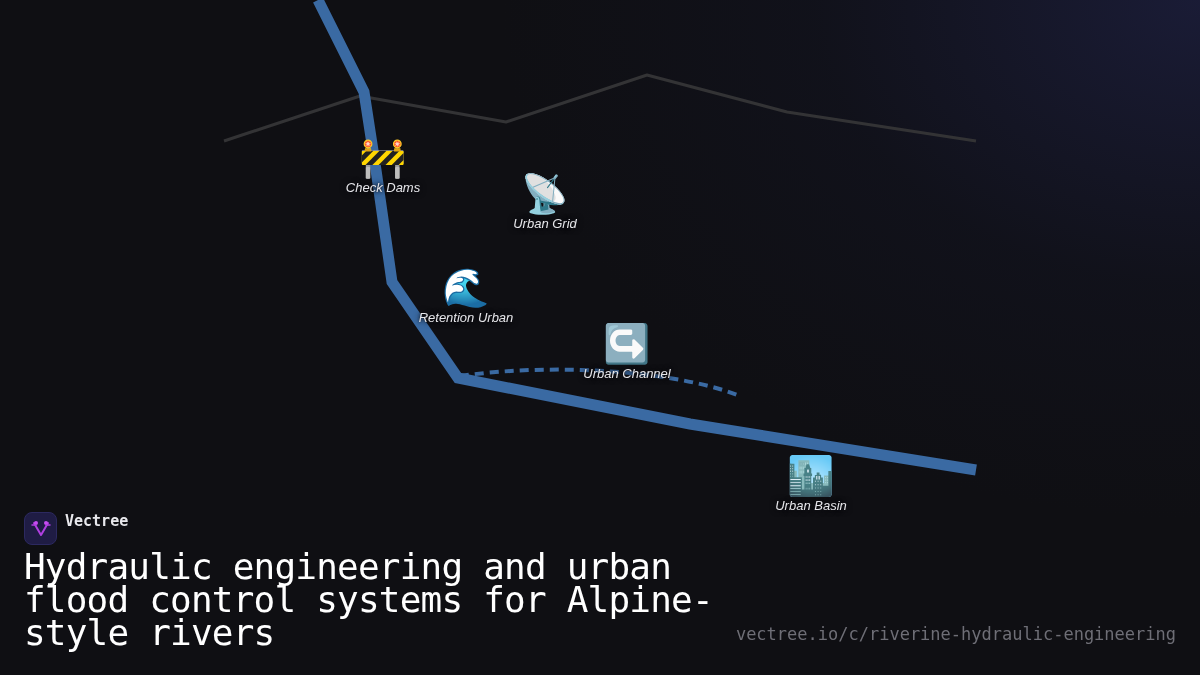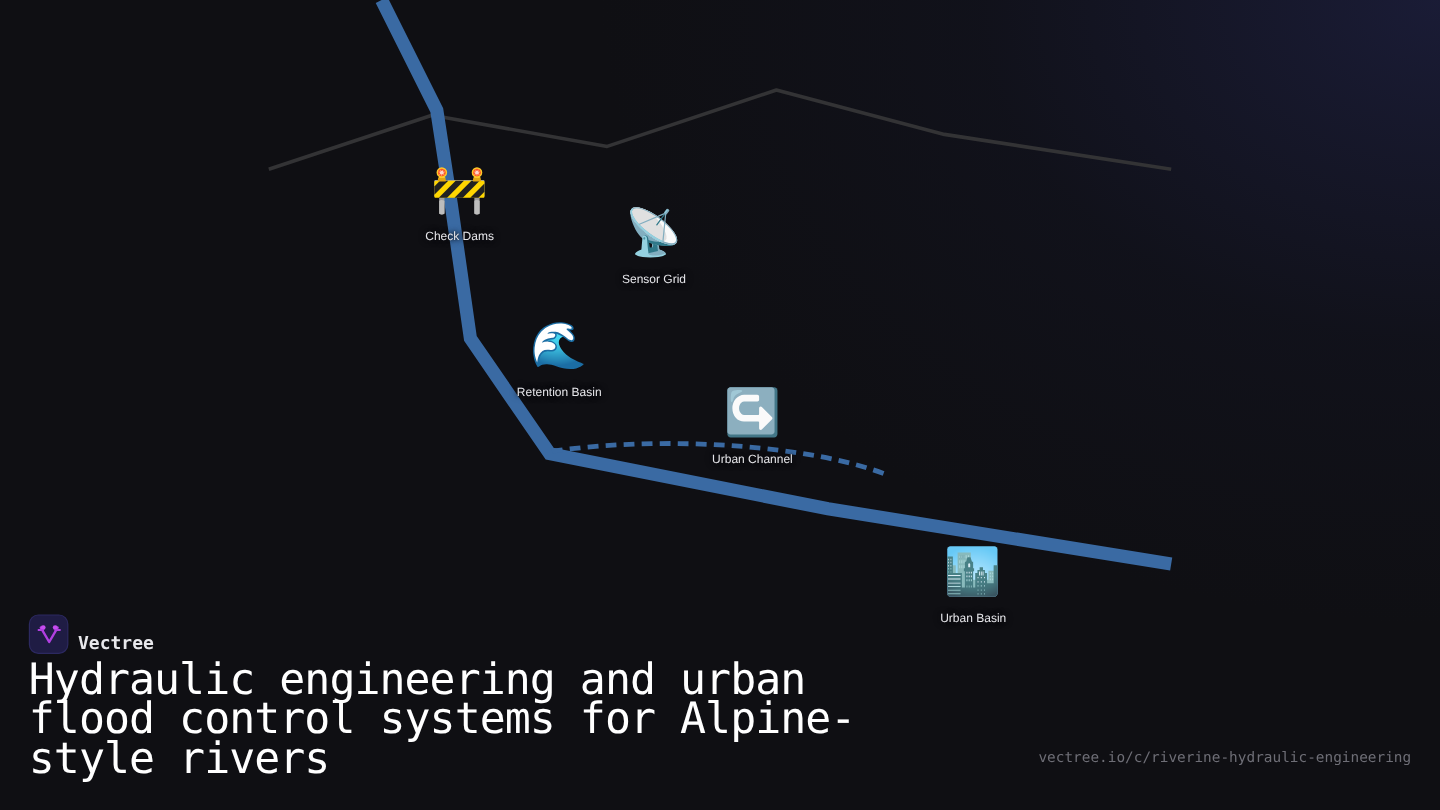--- a/index.html
+++ b/index.html
@@ -16,67 +16,68 @@
   svg.map { position:absolute; left:0; top:0; }
   .marker {
     position:absolute; transform:translate(-50%, 0);
     display:flex; flex-direction:column; align-items:center;
   }
   .marker .glyph {
     font-size:38px; line-height:44px; height:44px;
     font-family:"DejaVu Sans", sans-serif;
   }
   .marker .label {
-    margin-top:12px; font-size:10px; color:#e6e6ea; white-space:nowrap;
+    margin-top:0; font-size:13px; color:#e6e6ea; white-space:nowrap;
     text-shadow:0 0 6px #0f0f13, 0 0 3px #0f0f13;
+    font-style:italic;
   }
   .brand {
-    position:absolute; left:24px; top:512px; display:flex; align-items:flex-end; gap:8px;
+    position:absolute; left:24px; top:512px; display:flex; align-items:flex-start; gap:8px;
   }
   .brand-logo {
     width:33px; height:33px; border-radius:8px; background:#1f1c44;
     border:1px solid #2c2960; display:flex; align-items:center; justify-content:center;
     box-sizing:border-box;
   }
   .brand-name {
     font-family:"DejaVu Sans Mono", monospace; font-weight:bold; font-size:15px; color:#e8e8ec;
   }
   .title {
     position:absolute; left:24px; top:550px; width:760px; margin:0;
     font-family:"DejaVu Sans Mono", monospace; font-weight:normal;
     font-size:36px; line-height:33px; color:#ffffff; letter-spacing:-0.8px;
   }
   .url {
     position:absolute; right:24px; top:624px;
-    font-family:"DejaVu Sans Mono", monospace; font-size:12px; color:#6e6e76;
+    font-family:"DejaVu Sans Mono", monospace; font-size:17px; color:#6e6e76;
   }
 </style>
 </head>
 <body>
 
 <div class="bg-glow"></div>
 
 <svg class="map" width="1200" height="675" viewBox="0 0 1200 675">
   <polyline id="ridge" fill="none" stroke="#333335" stroke-width="3" stroke-linejoin="round" points="224,141 360,96 506,122 647,75 787,112 976,141"></polyline>
   <polyline id="river" fill="none" stroke="#3a6aa3" stroke-width="11" stroke-linejoin="miter" points="318,0 364,92 376,170 392,282 458,378 690,424 976,470"></polyline>
   <path id="bypass" fill="none" stroke="#3a6aa3" stroke-width="4" stroke-dasharray="9 6" d="M460,376 C560,362 680,372 740,396"></path>
 </svg>
 
 <div id="markers">
   <div class="marker" style="left: 383px; top: 136px;">
     <span class="glyph">🚧</span>
     <span class="label">Check Dams</span>
   </div>
   <div class="marker" style="left: 545px; top: 172px;">
     <span class="glyph">📡</span>
-    <span class="label">Sensor Grid</span>
+    <span class="label">Urban Grid</span>
   </div>
   <div class="marker" style="left: 466px; top: 266px;">
     <span class="glyph">🌊</span>
-    <span class="label">Retention Basin</span>
+    <span class="label">Retention Urban</span>
   </div>
   <div class="marker" style="left: 627px; top: 322px;">
     <span class="glyph">↪️</span>
     <span class="label">Urban Channel</span>
   </div>
   <div class="marker" style="left: 811px; top: 454px;">
     <span class="glyph">🏙️</span>
     <span class="label">Urban Basin</span>
   </div>
 </div>

